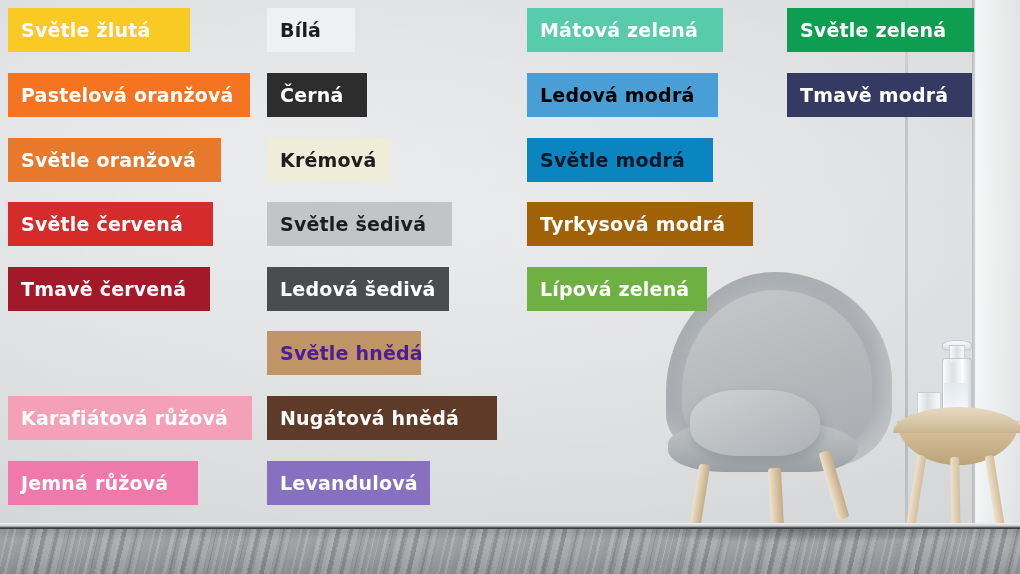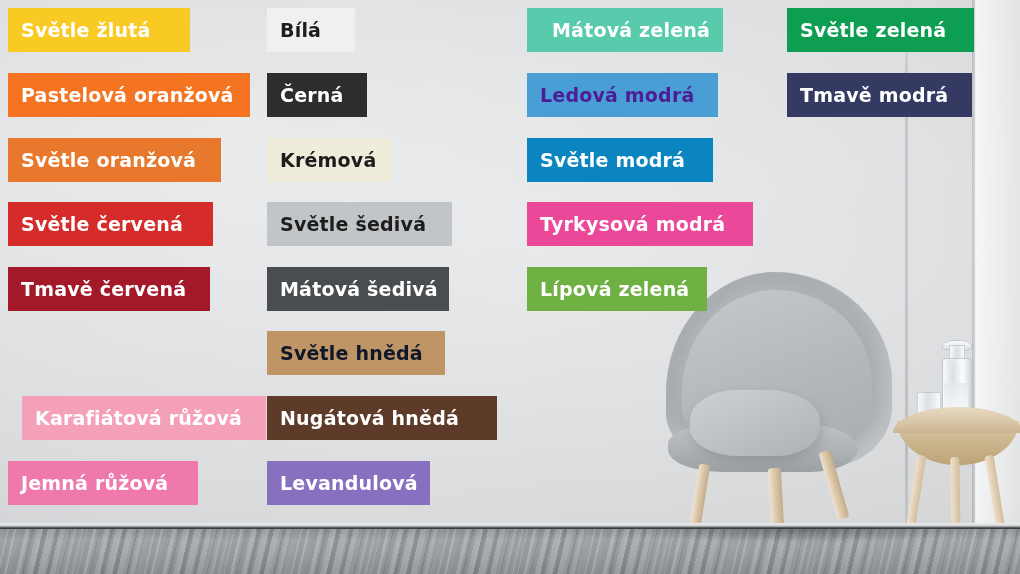--- a/index.html
+++ b/index.html
@@ -226,60 +226,60 @@
       </div>
       <div class="decal" style="left: 8px; top: 138px; width: 213px; background: rgb(232, 121, 44); color: rgb(255, 255, 255);">
         <span>Světle oranžová</span>
       </div>
       <div class="decal" style="left: 8px; top: 202px; width: 205px; background: rgb(213, 43, 43); color: rgb(255, 255, 255);">
         <span>Světle červená</span>
       </div>
       <div class="decal" style="left: 8px; top: 267px; width: 202px; background: rgb(164, 25, 42); color: rgb(255, 255, 255);">
         <span>Tmavě červená</span>
       </div>
-      <div class="decal" style="left: 8px; top: 396px; width: 244px; background: rgb(244, 160, 184); color: rgb(255, 255, 255); margin-left: 14px;">
+      <div class="decal" style="left: 8px; top: 396px; width: 244px; background: rgb(244, 160, 184); color: rgb(255, 255, 255);">
         <span>Karafiátová růžová</span>
       </div>
       <div class="decal" style="left: 8px; top: 461px; width: 190px; background: rgb(239, 121, 171); color: rgb(255, 255, 255);">
         <span>Jemná růžová</span>
       </div>
       <div class="decal" style="left: 267px; top: 8px; width: 88px; background: rgb(238, 240, 241); color: rgb(29, 29, 29);">
         <span>Bílá</span>
       </div>
       <div class="decal" style="left: 267px; top: 73px; width: 100px; background: rgb(45, 45, 45); color: rgb(255, 255, 255);">
         <span>Černá</span>
       </div>
       <div class="decal" style="left: 267px; top: 138px; width: 124px; background: rgb(239, 236, 217); color: rgb(29, 29, 29);">
         <span>Krémová</span>
       </div>
       <div class="decal" style="left: 267px; top: 202px; width: 185px; background: rgb(194, 197, 199); color: rgb(29, 29, 29);">
         <span>Světle šedivá</span>
       </div>
       <div class="decal" style="left: 267px; top: 267px; width: 182px; background: rgb(74, 77, 79); color: rgb(255, 255, 255);">
-        <span>Mátová šedivá</span>
-      </div>
-      <div class="decal" style="left: 267px; top: 331px; width: 178px; background: rgb(192, 149, 102); color: #0f172a;">
+        <span>Ledová šedivá</span>
+      </div>
+      <div class="decal" style="left: 267px; top: 331px; width: 154px; background: rgb(192, 149, 102); color: #4c1d95;">
         <span>Světle hnědá</span>
       </div>
       <div class="decal" style="left: 267px; top: 396px; width: 230px; background: rgb(94, 58, 40); color: rgb(255, 255, 255);">
         <span>Nugátová hnědá</span>
       </div>
       <div class="decal" style="left: 267px; top: 461px; width: 163px; background: rgb(135, 112, 192); color: rgb(255, 255, 255);">
         <span>Levandulová</span>
       </div>
-      <div class="decal" style="left: 527px; top: 8px; width: 196px; background: rgb(87, 203, 171); color: rgb(255, 255, 255); justify-content: flex-end;">
+      <div class="decal" style="left: 527px; top: 8px; width: 196px; background: rgb(87, 203, 171); color: rgb(255, 255, 255);">
         <span>Mátová zelená</span>
       </div>
-      <div class="decal" style="left: 527px; top: 73px; width: 191px; background: rgb(74, 158, 214); color: #4c1d95;">
+      <div class="decal" style="left: 527px; top: 73px; width: 191px; background: rgb(74, 158, 214); color: #000000;">
         <span>Ledová modrá</span>
       </div>
-      <div class="decal" style="left: 527px; top: 138px; width: 186px; background: rgb(10, 133, 191); color: #ffffff;">
+      <div class="decal" style="left: 527px; top: 138px; width: 186px; background: rgb(10, 133, 191); color: #0f172a;">
         <span>Světle modrá</span>
       </div>
-      <div class="decal" style="left: 527px; top: 202px; width: 226px; background: #ec4899; color: rgb(255, 255, 255);">
+      <div class="decal" style="left: 527px; top: 202px; width: 226px; background: #a16207; color: rgb(255, 255, 255);">
         <span>Tyrkysová modrá</span>
       </div>
       <div class="decal" style="left: 527px; top: 267px; width: 180px; background: rgb(111, 176, 67); color: rgb(255, 255, 255);">
         <span>Lípová zelená</span>
       </div>
       <div class="decal" style="left: 787px; top: 8px; width: 187px; background: rgb(14, 158, 82); color: rgb(255, 255, 255);">
         <span>Světle zelená</span>
       </div>
       <div class="decal" style="left: 787px; top: 73px; width: 185px; background: rgb(52, 58, 97); color: rgb(255, 255, 255);">
         <span>Tmavě modrá</span>

